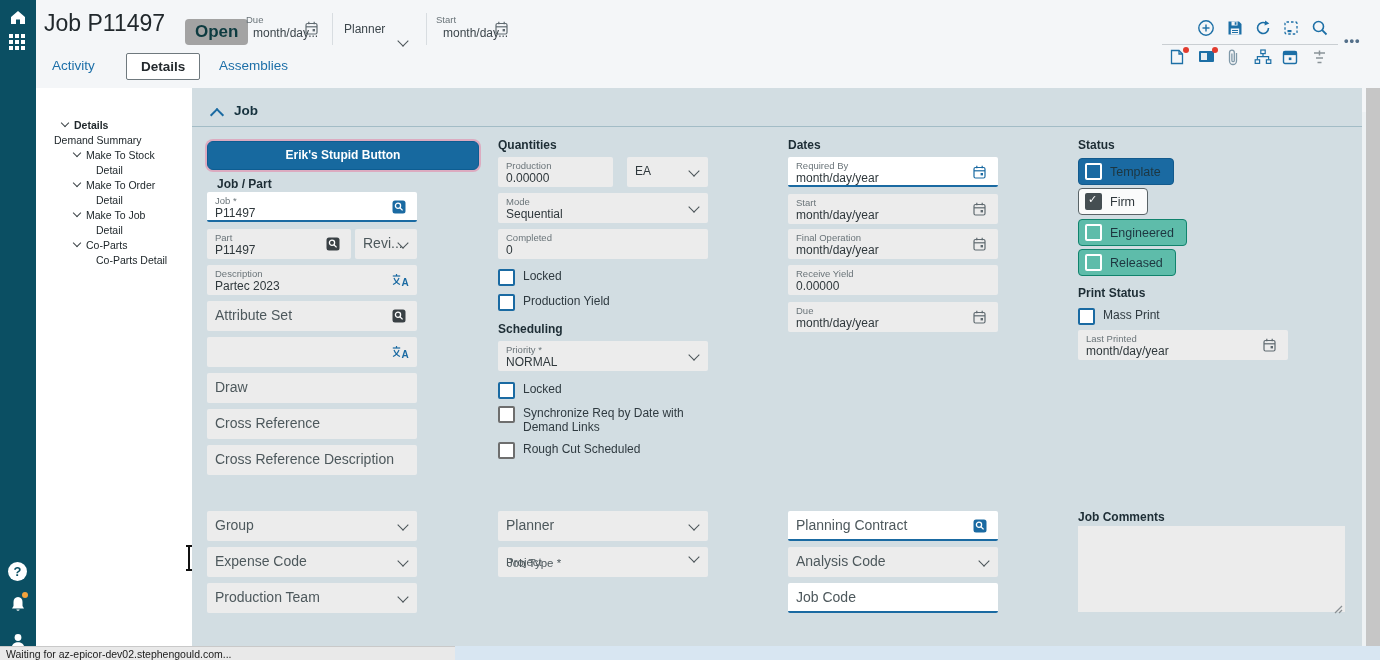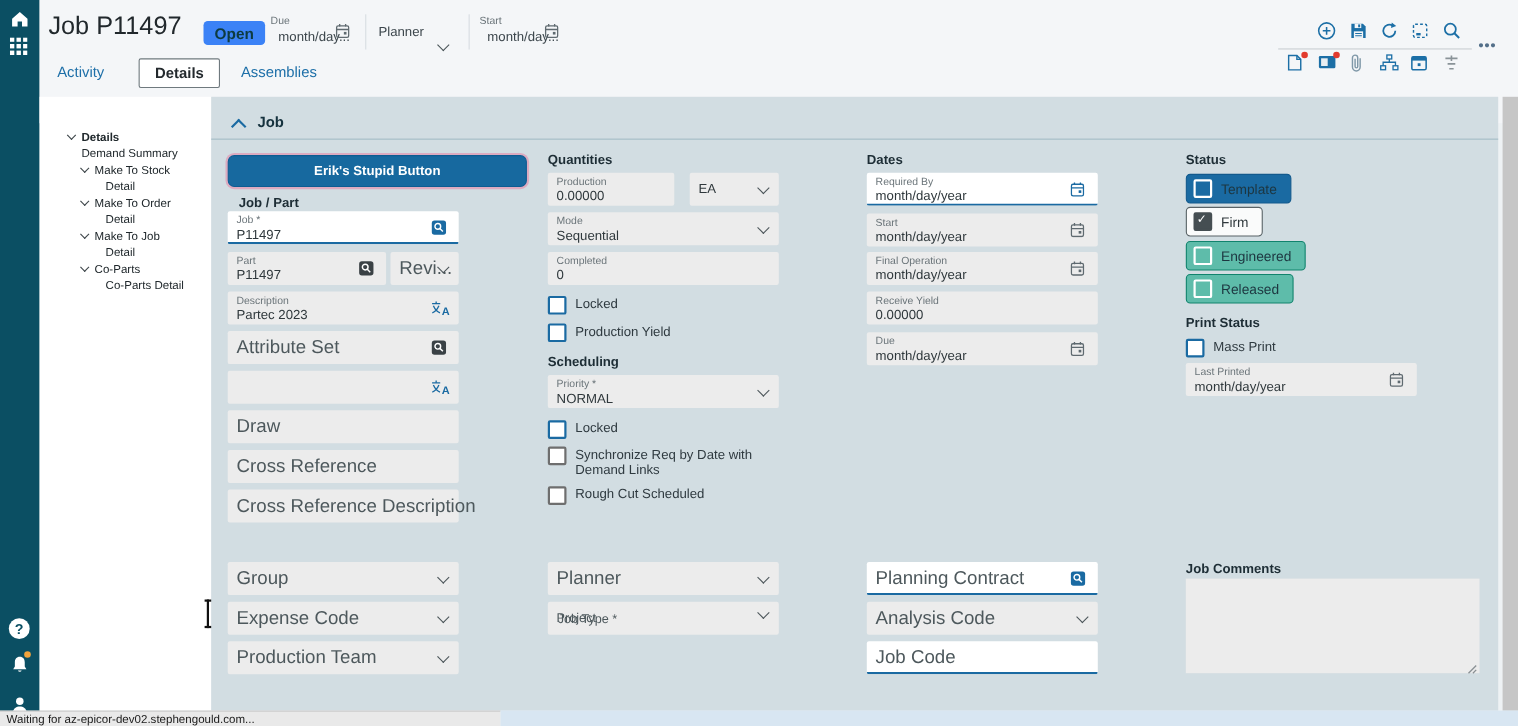--- a/index.html
+++ b/index.html
@@ -9,21 +9,21 @@
   
   .rail{position:absolute;left:0;top:0;width:36px;height:660px;background:#0b4f63;}
   .rail-ic{position:absolute;left:9px;width:18px;height:18px;color:#fff;}
   .help-circ{position:absolute;left:8px;width:19px;height:19px;border-radius:50%;background:#fff;color:#0b4f63;
     font-size:13px;font-weight:bold;text-align:center;line-height:19px;}
   .dot{position:absolute;width:6px;height:6px;border-radius:50%;}
 
   
   .header{position:absolute;left:36px;top:0;width:1344px;height:112px;background:#f4f6f8;}
   .title{position:absolute;left:8px;top:10px;font-size:23px;color:#21282c;}
-  .badge{position:absolute;left:149px;top:19px;background:#3b82f6;color:#0d3b40;font-size:14px;font-weight:bold;
+  .badge{position:absolute;left:149px;top:19px;background:#a3a3a3;color:#0d3b40;font-size:17px;font-weight:bold;
     padding:3px 10px;border-radius:4px;}
   .hfield{position:absolute;top:14px;}
   .hfield .hlbl{font-size:9.5px;color:#6a7479;display:block;}
   .hfield .hval{font-size:12px;color:#3c464c;display:block;margin-left:7px;margin-top:1px;}
   .hsep{position:absolute;top:13px;width:1px;height:32px;background:#d8dde1;}
   .hcal{position:absolute;top:7px;width:13px;height:14px;color:#5f6a70;}
   .hdd{position:absolute;top:14px;height:30px;display:flex;align-items:center;font-size:12px;color:#3c464c;}
 
   
   .tab{position:absolute;top:58px;font-size:13.5px;color:#1d6fa8;cursor:pointer;}
@@ -47,21 +47,21 @@
   .content{position:absolute;left:192px;top:88px;width:1170px;height:558px;background:#d2dde2;}
   .section-head{position:absolute;left:0;top:8px;width:100%;height:31px;border-bottom:1px solid #a3bcc6;box-sizing:border-box;}
   .sec-chev{position:absolute;left:20px;top:14px;width:8px;height:8px;border-right:2px solid #1a6aa2;border-bottom:2px solid #1a6aa2;transform:rotate(225deg);}
   .sec-title{position:absolute;left:42px;top:7px;font-size:13.5px;font-weight:bold;color:#16323e;}
 
   .col{position:absolute;}
   .h{position:absolute;font-size:12px;font-weight:bold;color:#1d2d35;}
   .fld{position:absolute;width:210px;height:30px;background:#ececec;border-radius:2px;box-sizing:border-box;padding:3px 8px;}
   .fld .lbl{display:block;font-size:9.5px;line-height:11px;color:#6a7479;white-space:nowrap;}
   .fld .val{display:block;font-size:12px;line-height:14px;color:#2f383c;white-space:nowrap;}
-  .fld.center .lbl{font-size:17px;line-height:23px;color:#4d585c;}
+  .fld.center .lbl{font-size:14px;line-height:23px;color:#4d585c;}
   .fld.edit{background:#fff;border-bottom:2px solid #1a6aa2;}
   .ficon{position:absolute;right:8px;top:8px;width:17px;height:14px;}
   .c-blue{color:#1a6aa2;} .c-dark{color:#3a4145;} .c-gray{color:#5f6a70;}
   .chev{position:absolute;right:10px;top:10px;width:7px;height:7px;border-right:1.5px solid #4a5458;border-bottom:1.5px solid #4a5458;transform:rotate(45deg);}
 
   .chkrow{position:absolute;display:flex;gap:8px;align-items:flex-start;font-size:12px;color:#2f3a40;line-height:14px;}
   .cb{width:13px;height:13px;border:2px solid #1a6aa2;background:#fff;flex:0 0 auto;border-radius:2px;position:relative;}
   .cb.gray{border-color:#6e6e6e;}
 
   .btn-primary{position:absolute;left:0;top:0;width:272px;height:29px;background:#17699f;border:1px solid #0d5d92;border-radius:6px;
@@ -216,21 +216,21 @@
     <span class="tab" style="left:16px;">Activity</span>
     <span class="tab-active">Details</span>
     <span class="tab" style="left:183px;">Assemblies</span>
   </div>
 
   <div class="tree-panel" id="tree">
       <div class="tree-item" style="padding-left: 26px;">
         <span class="tchev"></span>
         <span class="tlabel" style="font-weight: bold;">Details</span>
       </div>
-      <div class="tree-item" style="padding-left: 38px;">
+      <div class="tree-item" style="padding-left: 18px;">
         <span class="tlabel">Demand Summary</span>
       </div>
       <div class="tree-item" style="padding-left: 38px;">
         <span class="tchev"></span>
         <span class="tlabel">Make To Stock</span>
       </div>
       <div class="tree-item" style="padding-left: 60px;">
         <span class="tlabel">Detail</span>
       </div>
       <div class="tree-item" style="padding-left: 38px;">

